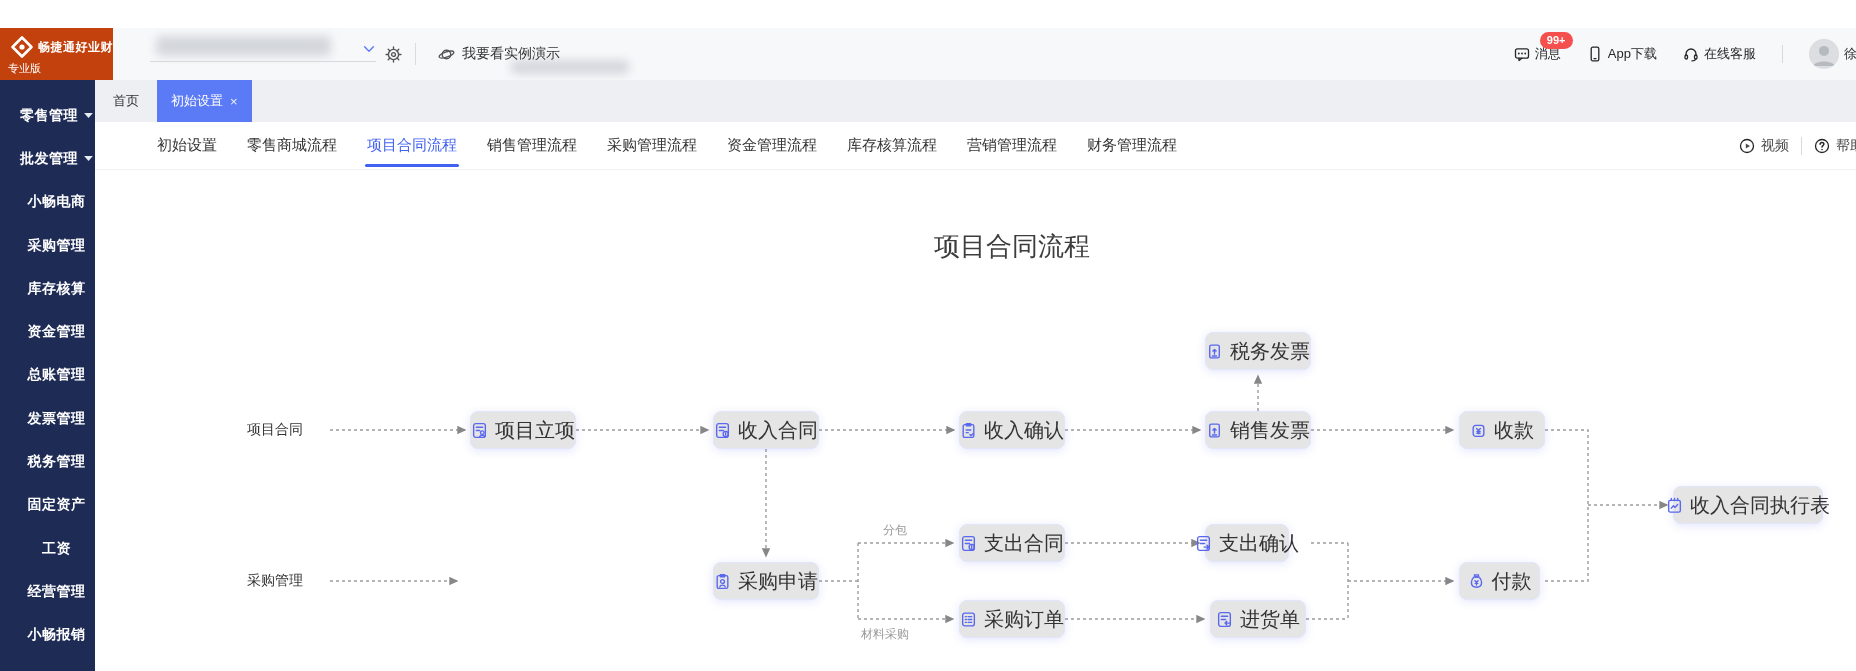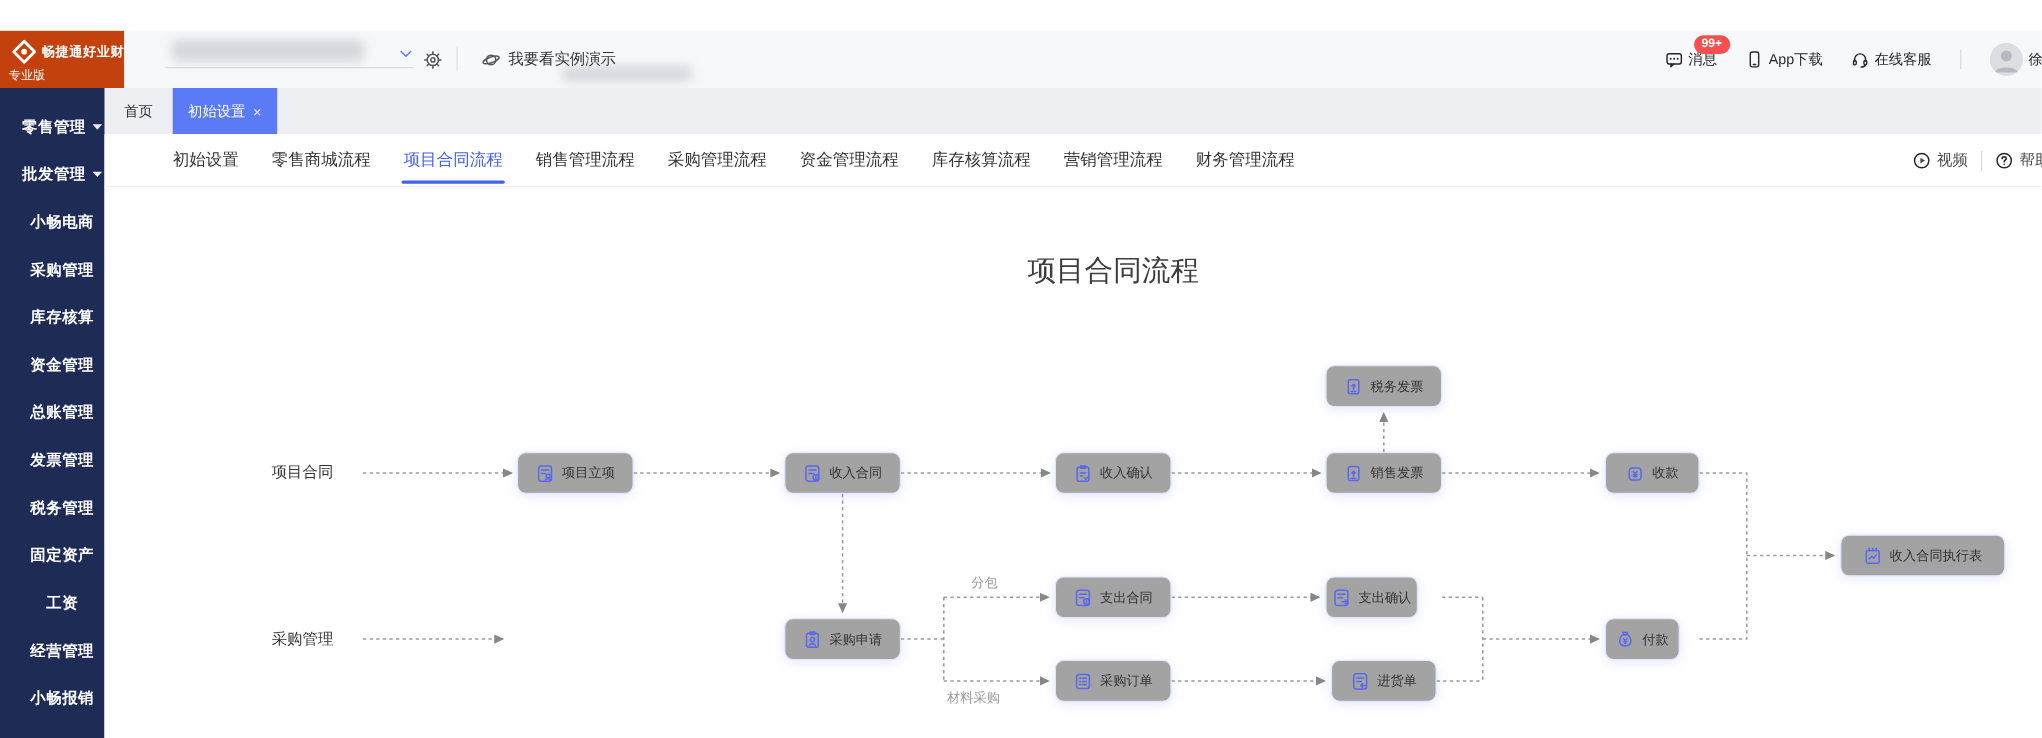--- a/index.html
+++ b/index.html
@@ -67,23 +67,23 @@
 
   
   .canvas { position:absolute; left:95px; top:170px; width:1761px; height:501px;
     background:#fff; overflow:hidden; }
   .dg-title { position:absolute; left:917px; top:76px; transform:translate(-50%,-50%);
     font-size:26px; font-weight:500; color:#3d3d3d; white-space:nowrap; }
   .lane-label { position:absolute; transform:translateY(-50%); font-size:14px; color:#333;
     font-weight:500; white-space:nowrap; }
   .branch-label { position:absolute; font-size:12px; color:#999; white-space:nowrap; }
   .wires { position:absolute; left:0; top:0; pointer-events:none; }
-  .node { position:absolute; height:38px; background:#a3a3a3; border:1px solid #e2e5fb;
+  .node { position:absolute; height:38px; background:#e5e5e5; border:1px solid #e2e5fb;
     border-radius:8px; box-shadow:0 2px 10px rgba(86,102,240,.16); display:flex;
-    align-items:center; justify-content:center; gap:7px; font-size:12px; color:#333;
+    align-items:center; justify-content:center; gap:7px; font-size:20px; color:#333;
     cursor:pointer; white-space:nowrap; }
   .nicon svg { width:17px; height:17px; stroke:#5968ee; stroke-width:1.3; fill:none;
     stroke-linecap:round; stroke-linejoin:round; }
   .gicon svg { stroke:#555; stroke-width:1.3; fill:none; stroke-linecap:round; stroke-linejoin:round; }
   .bicon svg { stroke:#262626; stroke-width:1.3; fill:none; stroke-linecap:round; stroke-linejoin:round; }
 </style>
 </head>
 <body>
 
 <div class="logo-block">
@@ -428,21 +428,21 @@
   <div class="node" style="left:1115px;top:430px;width:96px">
     <span class="nicon">
         <svg viewBox="0 0 16 16">
           <rect x="2.5" y="1.5" width="11" height="13" rx="2"></rect>
           <path d="M5 5h6M5 8h4"></path>
           <path d="M13 11.4H8.5M10.2 9.7l-1.7 1.7 1.7 1.7"></path>
         </svg>
       </span>
     <span>进货单</span>
   </div>
-  <div class="node" style="left:1364px;top:392px;width:68px">
+  <div class="node" style="left:1364px;top:392px;width:81px">
     <span class="nicon">
         <svg viewBox="0 0 16 16">
           <path d="M6 1.8h4l-1 2H7z"></path>
           <path d="M5.6 3.8h4.8C12 5.3 12.8 7 12.8 9c0 2.7-1.8 4.4-4.8 4.4S3.2 11.7 3.2 9c0-2 .8-3.7 2.4-5.2z"></path>
           <path d="M6.5 7.2L8 8.7l1.5-1.5M8 8.7v2.6M6.8 9.8h2.4"></path>
         </svg>
       </span>
     <span>付款</span>
   </div>
   <div class="node" style="left:1578px;top:316px;width:150px">

